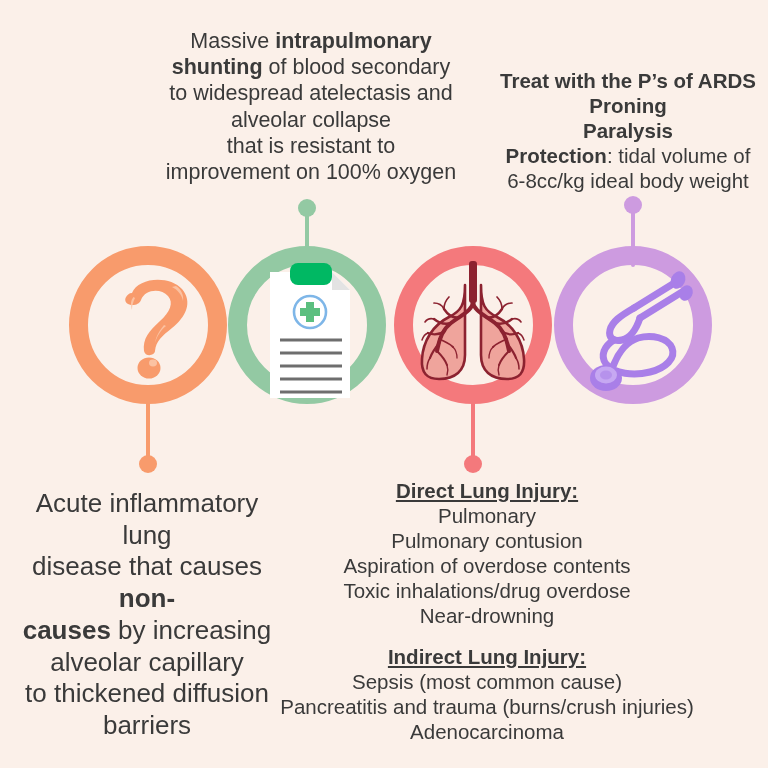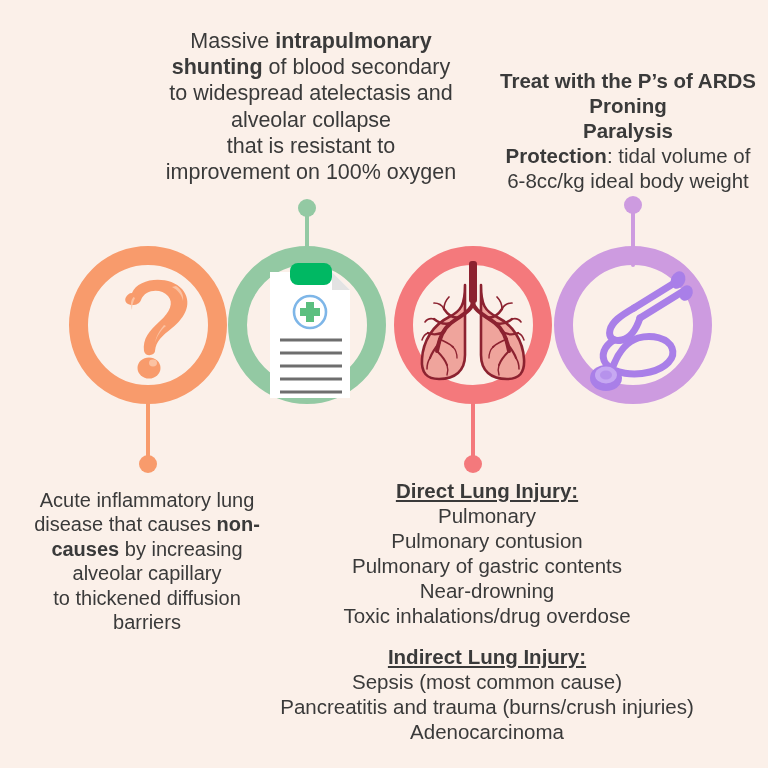--- a/index.html
+++ b/index.html
@@ -13,21 +13,21 @@
   }
   .stage{position:absolute;inset:0;border-radius:8px;}
 
   
   .txt{position:absolute;text-align:center;line-height:1.22;color:#3A3A3A;}
   .txt b{font-weight:bold;}
   .u{text-decoration:underline;font-weight:bold;}
 
   #text-top-middle{left:150px;top:28px;width:322px;font-size:21.5px;}
   #text-top-right{left:484px;top:68px;width:288px;font-size:20.5px;}
-  #text-bottom-left{left:8px;top:488px;width:278px;font-size:20px;}
+  #text-bottom-left{left:8px;top:488px;width:278px;font-size:26px;}
   #text-bottom-right{left:252px;top:478px;width:470px;font-size:20.5px;}
   .gap{display:block;height:16px;}
 
   
   .conn{position:absolute;}
   .conn .stem{position:absolute;left:0;top:0;width:4px;height:100%;border-radius:2px;}
   .conn .dot{position:absolute;left:-7px;width:18px;height:18px;border-radius:50%;}
   .conn.down .dot{bottom:-9px;}
   .conn.up .dot{top:-9px;}
 
@@ -67,23 +67,23 @@
       <div><b>causes</b><span> by increasing</span></div>
       <div><span>alveolar capillary</span></div>
       <div><span>to thickened diffusion</span></div>
       <div><span>barriers</span></div>
     </div>
 
   <div class="txt" id="text-bottom-right">
       <div class="u">Direct Lung Injury:</div>
       <div>Pulmonary</div>
       <div>Pulmonary contusion</div>
-      <div>Pulmonary of gastric contents</div>
+      <div>Aspiration of overdose contents</div>
+      <div>Toxic inhalations/drug overdose</div>
       <div>Near-drowning</div>
-      <div>Toxic inhalations/drug overdose</div>
       <span class="gap"></span>
       <div class="u"> Indirect Lung Injury: </div>
       <div>Sepsis (most common cause)</div>
       <div>Pancreatitis and trauma (burns/crush injuries)</div>
       <div>Adenocarcinoma</div>
     </div>
 
   <div class="conn down" id="conn-question" style="left:146px;top:402px;height:62px;">
     <div class="stem" style="background: rgb(248, 155, 108);"></div>
     <div class="dot" style="background: rgb(248, 155, 108);"></div>

